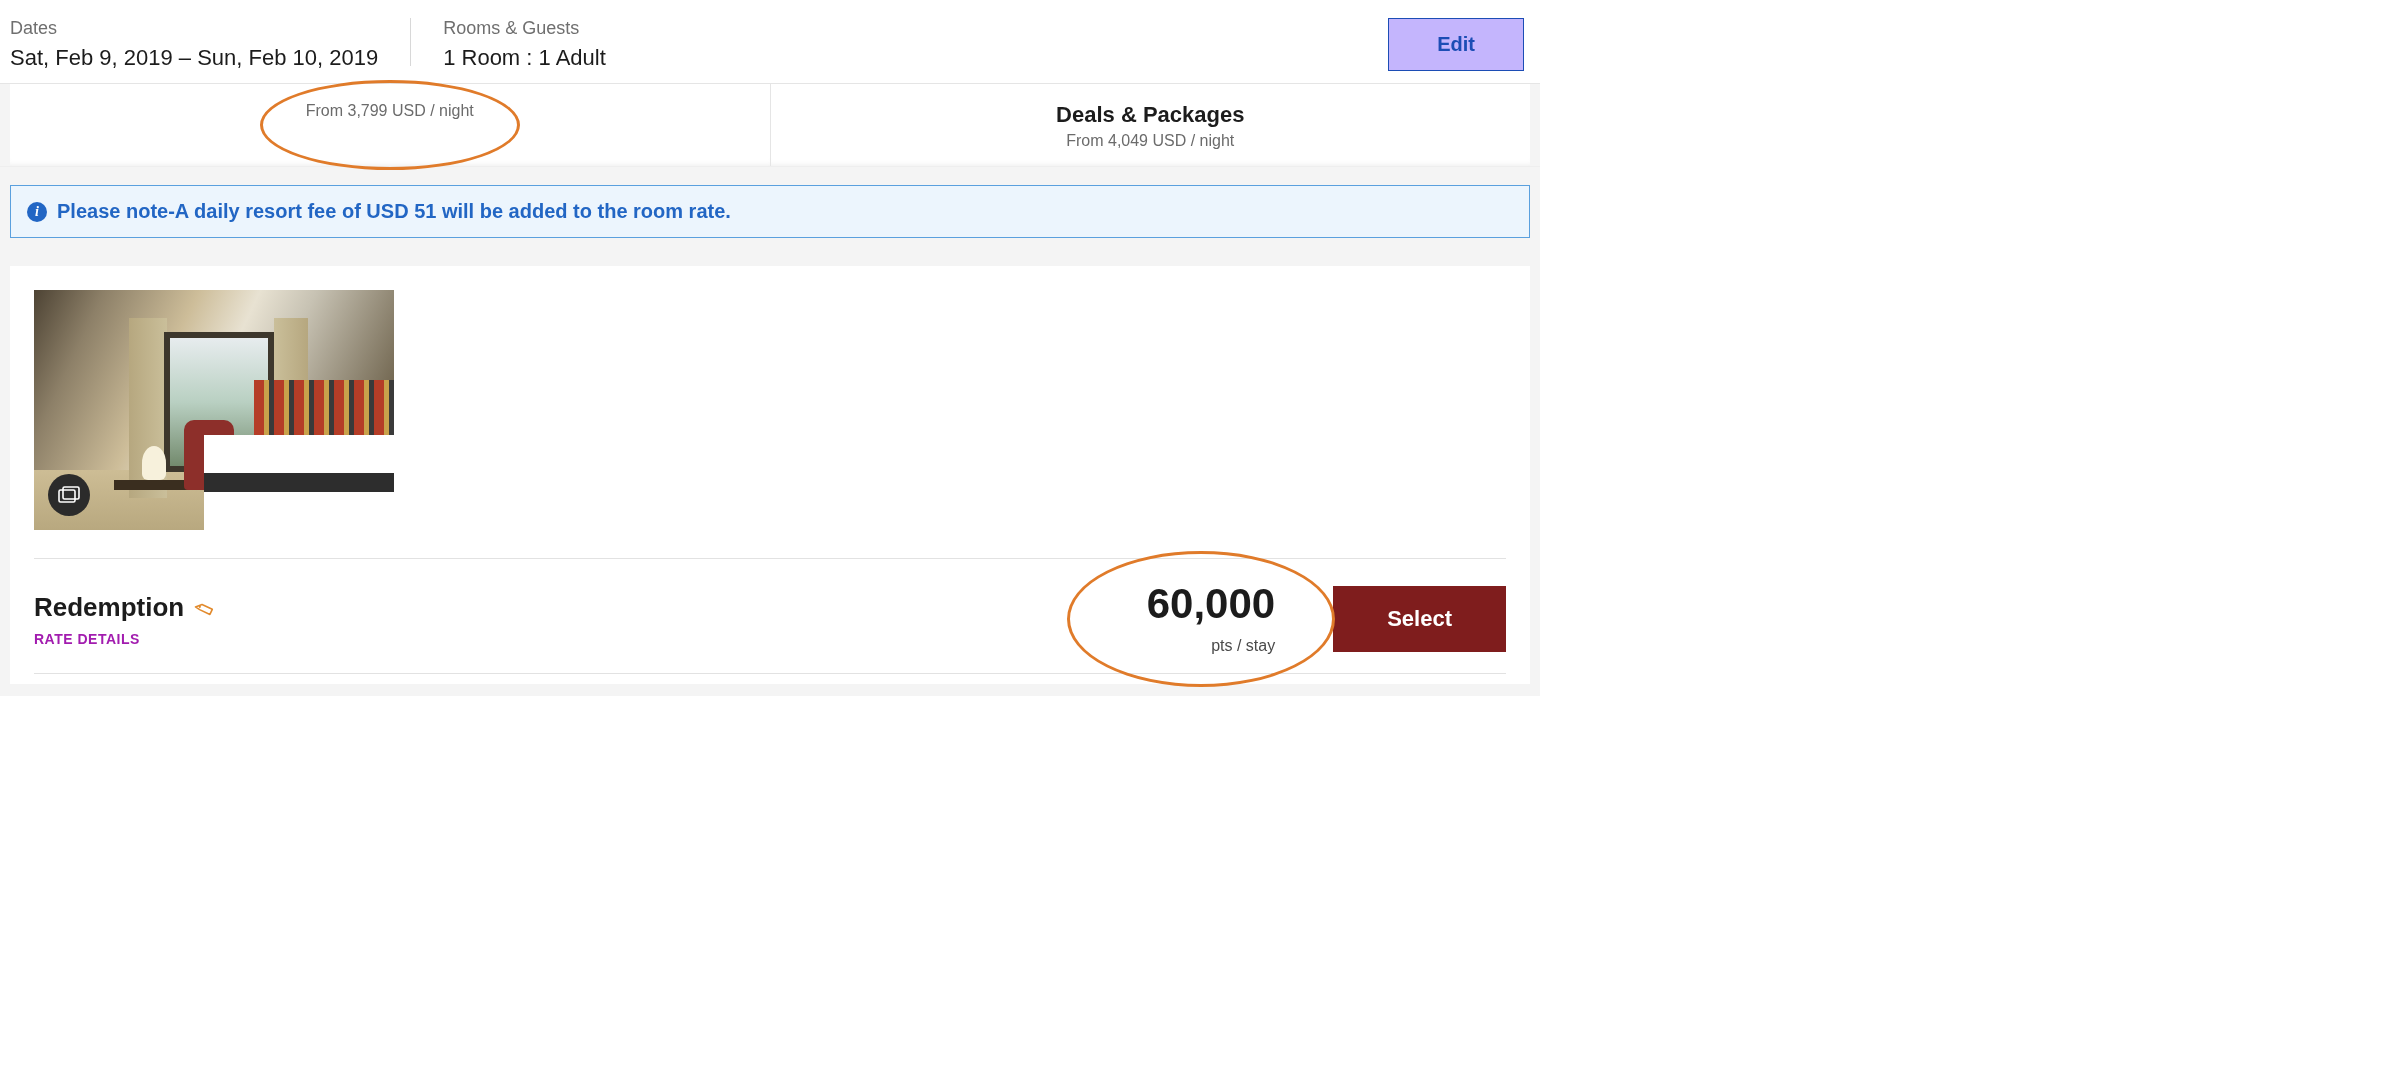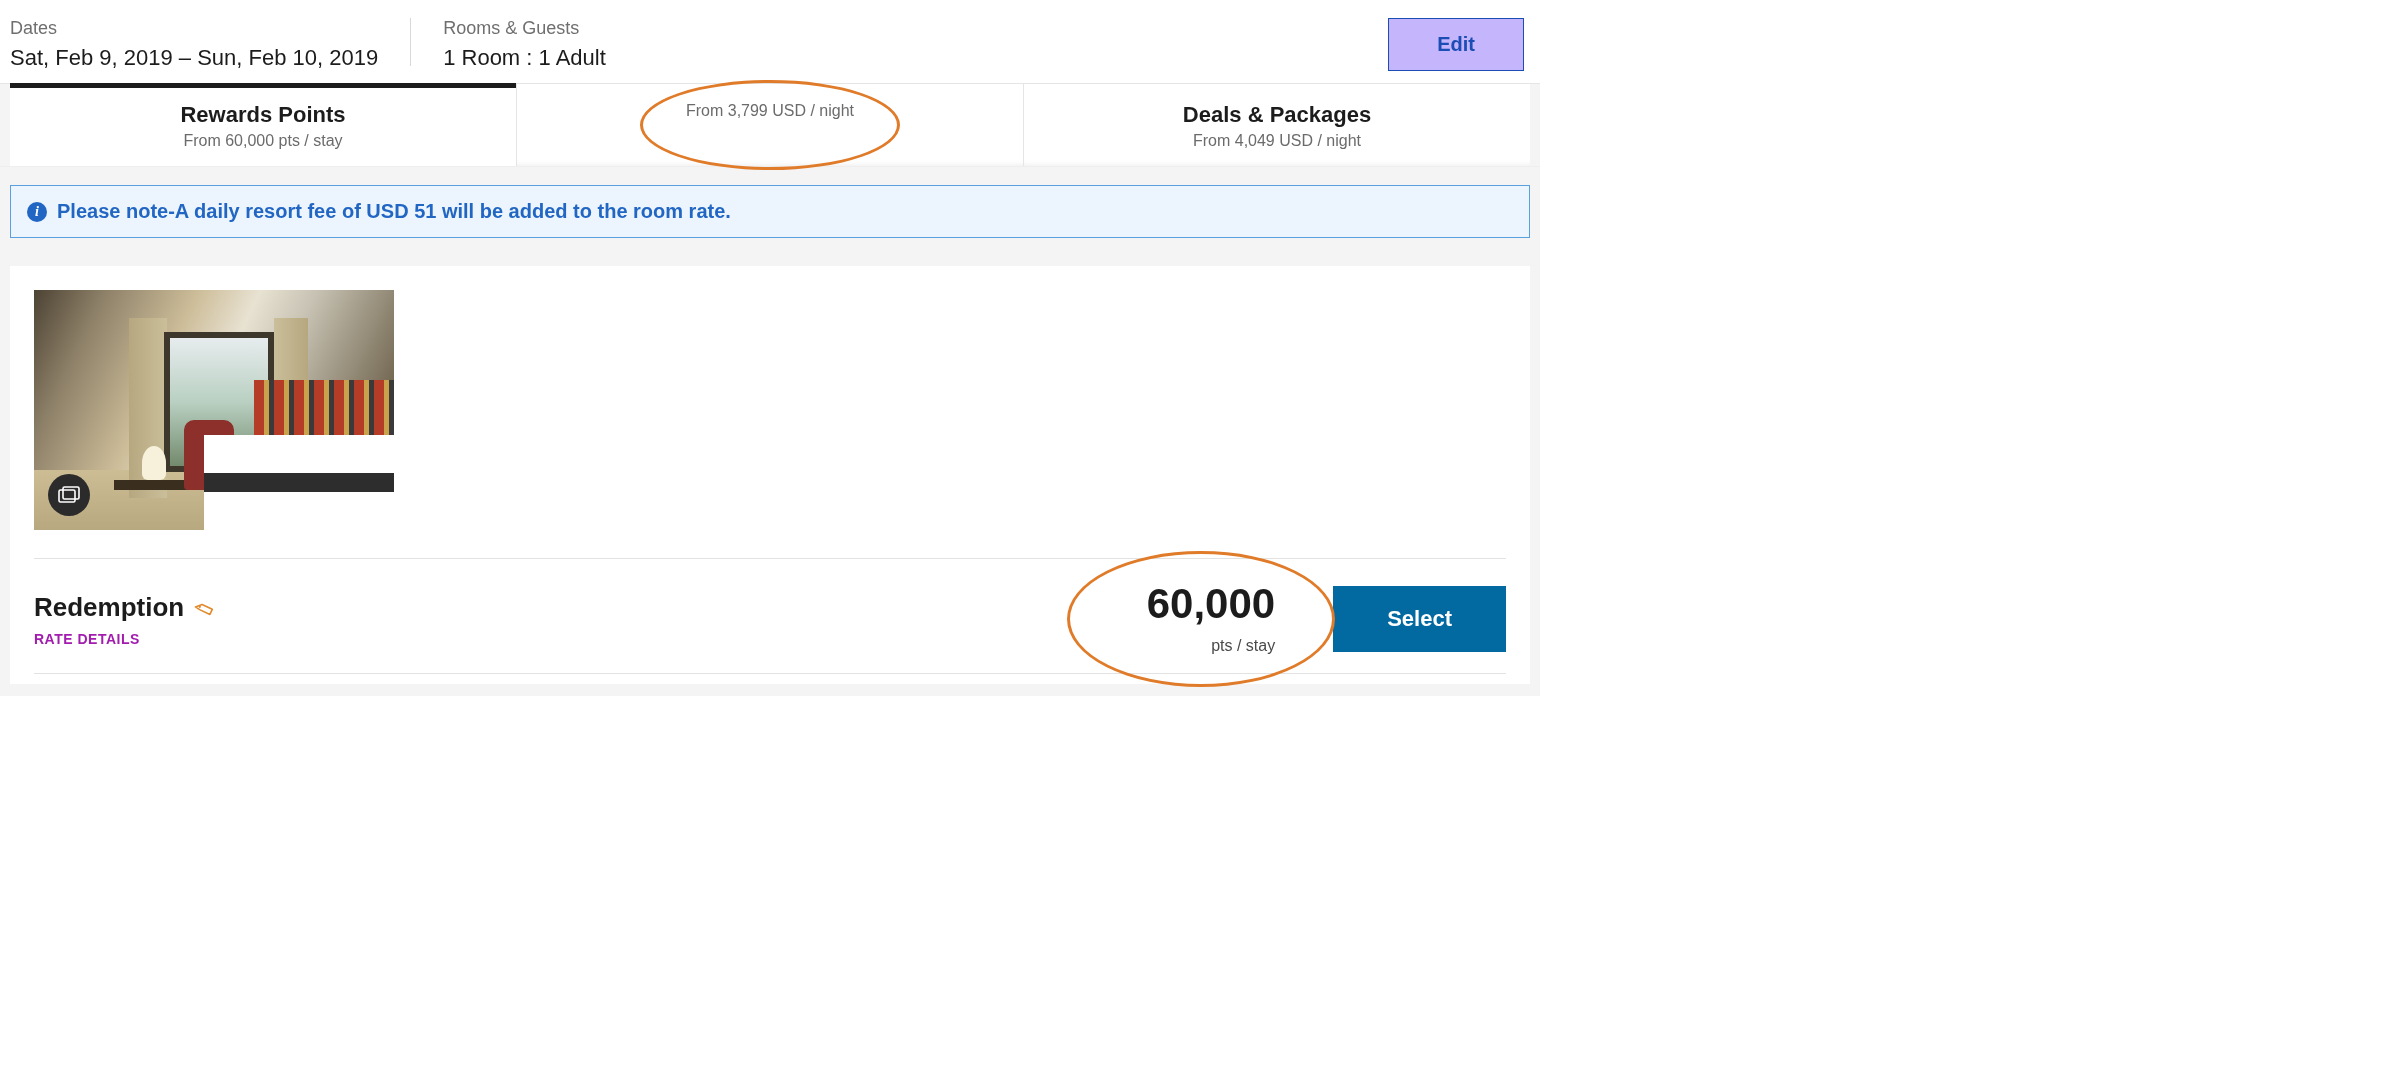--- a/index.html
+++ b/index.html
@@ -255,21 +255,21 @@
   }
   .points-oval {
     position: absolute;
     border: 3px solid #e07b2a;
     border-radius: 50%;
     left: -50px; right: -30px;
     top: -28px; bottom: -28px;
     pointer-events: none;
   }
   .select-btn {
-    background: #0369a1;
+    background: #7f1d1d;
     color: #fff;
     border: none;
     font-size: 22px;
     font-weight: 700;
     padding: 20px 54px;
     cursor: pointer;
   }
   .rate-row-divider {
     border: none;
     border-top: 1px solid #e2e2e2;
@@ -285,24 +285,20 @@
   </div>
   <div class="header-divider"></div>
   <div class="header-group">
     <div class="header-label">Rooms &amp; Guests</div>
     <div class="header-value">1 Room : 1 Adult</div>
   </div>
   <button class="edit-btn">Edit</button>
 </div>
 
 <div class="tabs-row">
-  <div class="tab active">
-    <div class="tab-title">Rewards Points</div>
-    <div class="tab-sub">From 60,000 pts / stay</div>
-  </div>
   <div class="tab inactive">
     <div class="tab-sub">From 3,799 USD / night</div>
     <div class="highlight-oval"></div>
   </div>
   <div class="tab inactive">
     <div class="tab-title">Deals &amp; Packages</div>
     <div class="tab-sub">From 4,049 USD / night</div>
   </div>
 </div>
 

